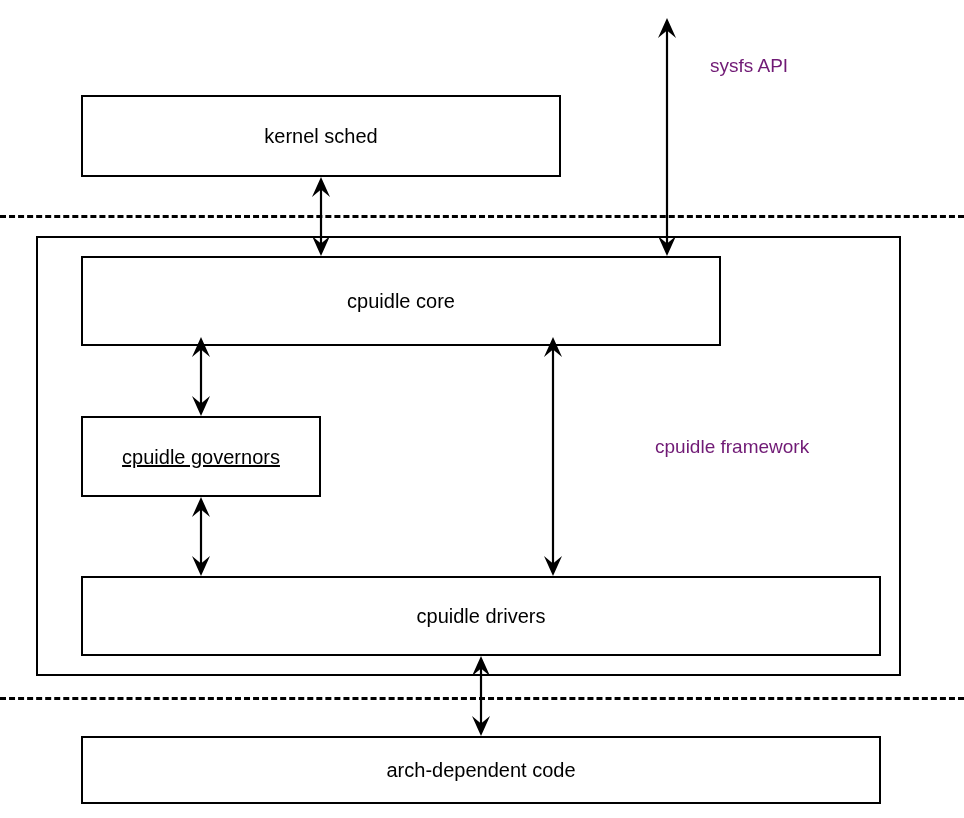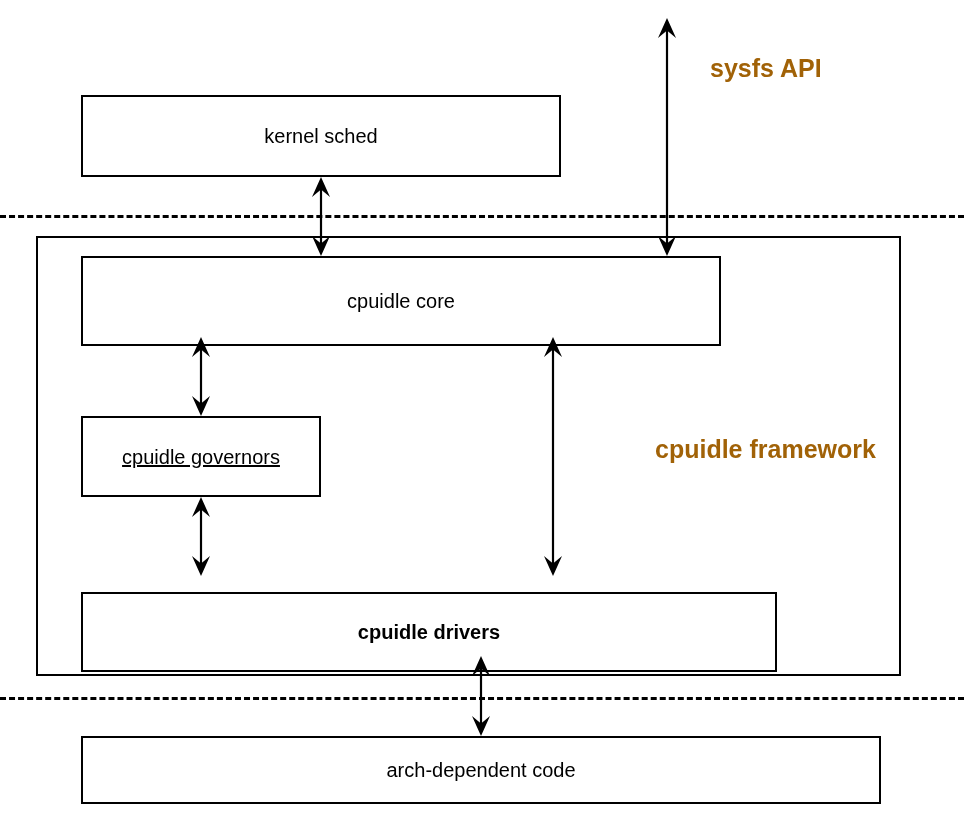--- a/index.html
+++ b/index.html
@@ -34,23 +34,23 @@
     white-space: nowrap;
   }
   .container-box {
     position: absolute;
     box-sizing: border-box;
     border: 2px solid #000000;
     background: transparent;
   }
   .free-label {
     position: absolute;
-    font-size: 25px;
-    font-weight: bold;
-    color: #a16207;
+    font-size: 19px;
+    font-weight: normal;
+    color: #701a75;
     white-space: nowrap;
     line-height: 1;
   }
   .divider {
     position: absolute;
     height: 0;
     border-top: 3px dashed #000000;
   }
   .arrow-svg {
     position: absolute;
@@ -73,21 +73,21 @@
   </div>
 
   <div class="box" id="box-cpuidle-core" style="left: 81px; top: 256px; width: 640px; height: 90px;">
     <span class="box-label">cpuidle core</span>
   </div>
 
   <div class="box" id="box-cpuidle-governors" style="left: 81px; top: 416px; width: 240px; height: 81px; text-decoration: underline;">
     <span class="box-label">cpuidle governors</span>
   </div>
 
-  <div class="box" id="box-cpuidle-drivers" style="left: 81px; top: 592px; width: 696px; height: 80px; font-weight: bold;">
+  <div class="box" id="box-cpuidle-drivers" style="left: 81px; top: 576px; width: 800px; height: 80px;">
     <span class="box-label">cpuidle drivers</span>
   </div>
 
   <div class="box" id="box-arch-dependent-code" style="left: 81px; top: 736px; width: 800px; height: 68px;">
     <span class="box-label">arch-dependent code</span>
   </div>
 
   <div class="free-label" id="label-sysfs-api" style="left: 710px; top: 56px;">sysfs API</div>
 
   <svg class="arrow-svg" id="arrows-layer" width="964" height="818" style="left:0;top:0;">

